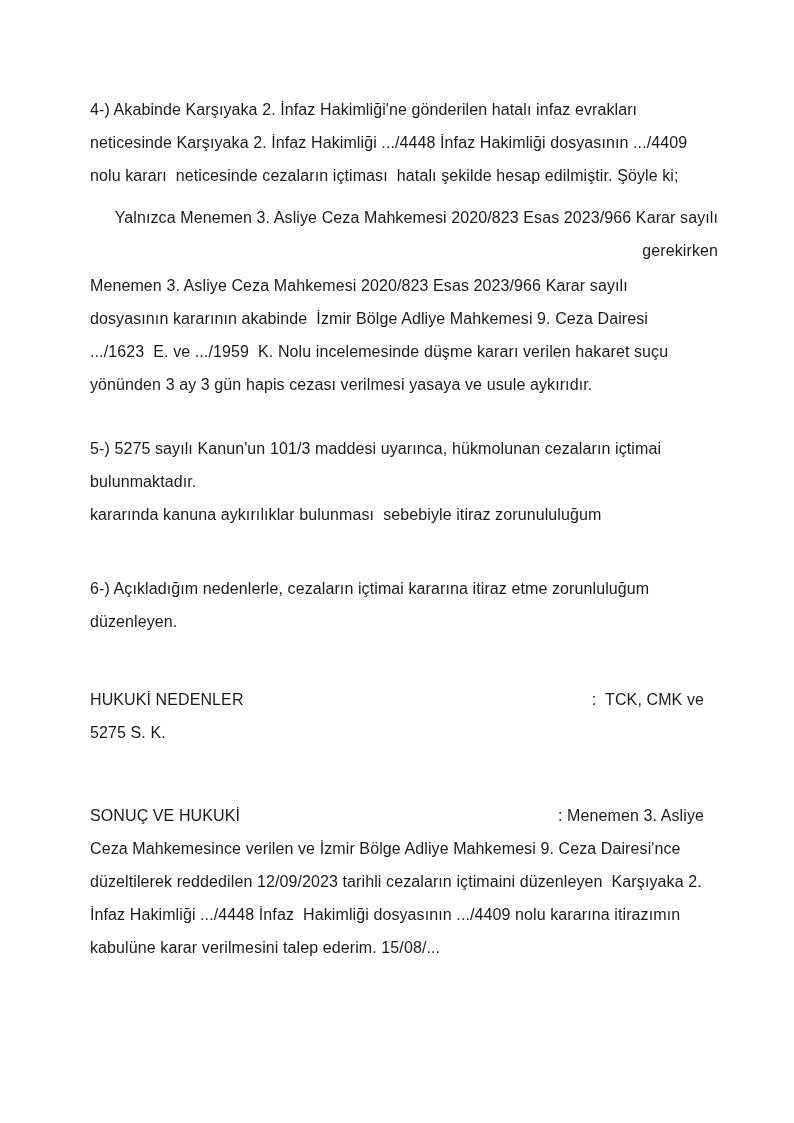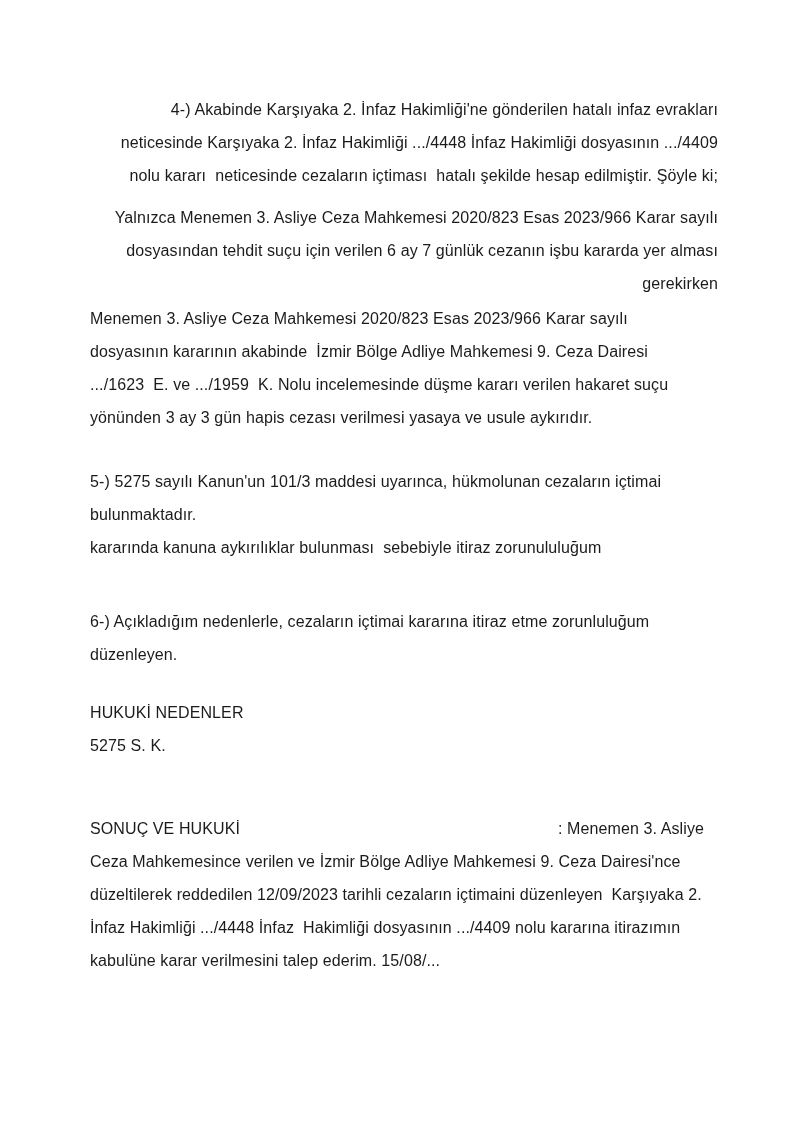--- a/index.html
+++ b/index.html
@@ -24,41 +24,40 @@
     white-space: pre;          
     letter-spacing: 0.1px;
   }
   .flexline {
     display: flex;
     justify-content: space-between;
     align-items: flex-start;
   }
   .flexline .tail { padding-right: 14px; }
   
-  .p-item4   { margin-bottom: 9px; text-align: right;  }
+  .p-item4   { margin-bottom: 9px;  }
   .p-yalniz  { margin-bottom: 2px; text-align: right;  }
   .p-menemen { margin-bottom: 31px; }
   .p-item5   { margin-bottom: 41px; }
-  .p-item6   { margin-bottom: 25px; }
+  .p-item6   { margin-bottom: 45px; }
   .p-hukuki  { margin-bottom: 50px; }
 </style>
 </head>
 <body>
 
 <div class="page">
 
   <div class="para p-item4">
     <div class="line">4-) Akabinde Karşıyaka 2. İnfaz Hakimliği'ne gönderilen hatalı infaz evrakları</div>
     <div class="line">neticesinde Karşıyaka 2. İnfaz Hakimliği .../4448 İnfaz Hakimliği dosyasının .../4409</div>
     <div class="line">nolu kararı  neticesinde cezaların içtiması  hatalı şekilde hesap edilmiştir. Şöyle ki;</div>
   </div>
 
   <div class="para p-yalniz">
     <div class="line">Yalnızca Menemen 3. Asliye Ceza Mahkemesi 2020/823 Esas 2023/966 Karar sayılı</div>
-    <div class="line">dosyasından tehdit suçu için verilen 6 ay 7 günlük cezanın işbu kararda yer alması</div>
     <div class="line">gerekirken</div>
   </div>
 
   <div class="para p-menemen">
     <div class="line">Menemen 3. Asliye Ceza Mahkemesi 2020/823 Esas 2023/966 Karar sayılı</div>
     <div class="line">dosyasının kararının akabinde  İzmir Bölge Adliye Mahkemesi 9. Ceza Dairesi</div>
     <div class="line">.../1623  E. ve .../1959  K. Nolu incelemesinde düşme kararı verilen hakaret suçu</div>
     <div class="line">yönünden 3 ay 3 gün hapis cezası verilmesi yasaya ve usule aykırıdır.</div>
   </div>
 
@@ -69,20 +68,21 @@
   </div>
 
   <div class="para p-item6">
     <div class="line">6-) Açıkladığım nedenlerle, cezaların içtimai kararına itiraz etme zorunluluğum</div>
     <div class="line">düzenleyen.</div>
   </div>
 
   <div class="para p-hukuki">
     <div class="line flexline">
       <span>HUKUKİ NEDENLER</span>
+      <span class="tail">:  TCK, CMK ve</span>
     </div>
     <div class="line">5275 S. K.</div>
   </div>
 
   <div class="para p-sonuc">
     <div class="line flexline">
       <span>SONUÇ VE HUKUKİ</span>
       <span class="tail">: Menemen 3. Asliye</span>
     </div>
     <div class="line">Ceza Mahkemesince verilen ve İzmir Bölge Adliye Mahkemesi 9. Ceza Dairesi'nce</div>

